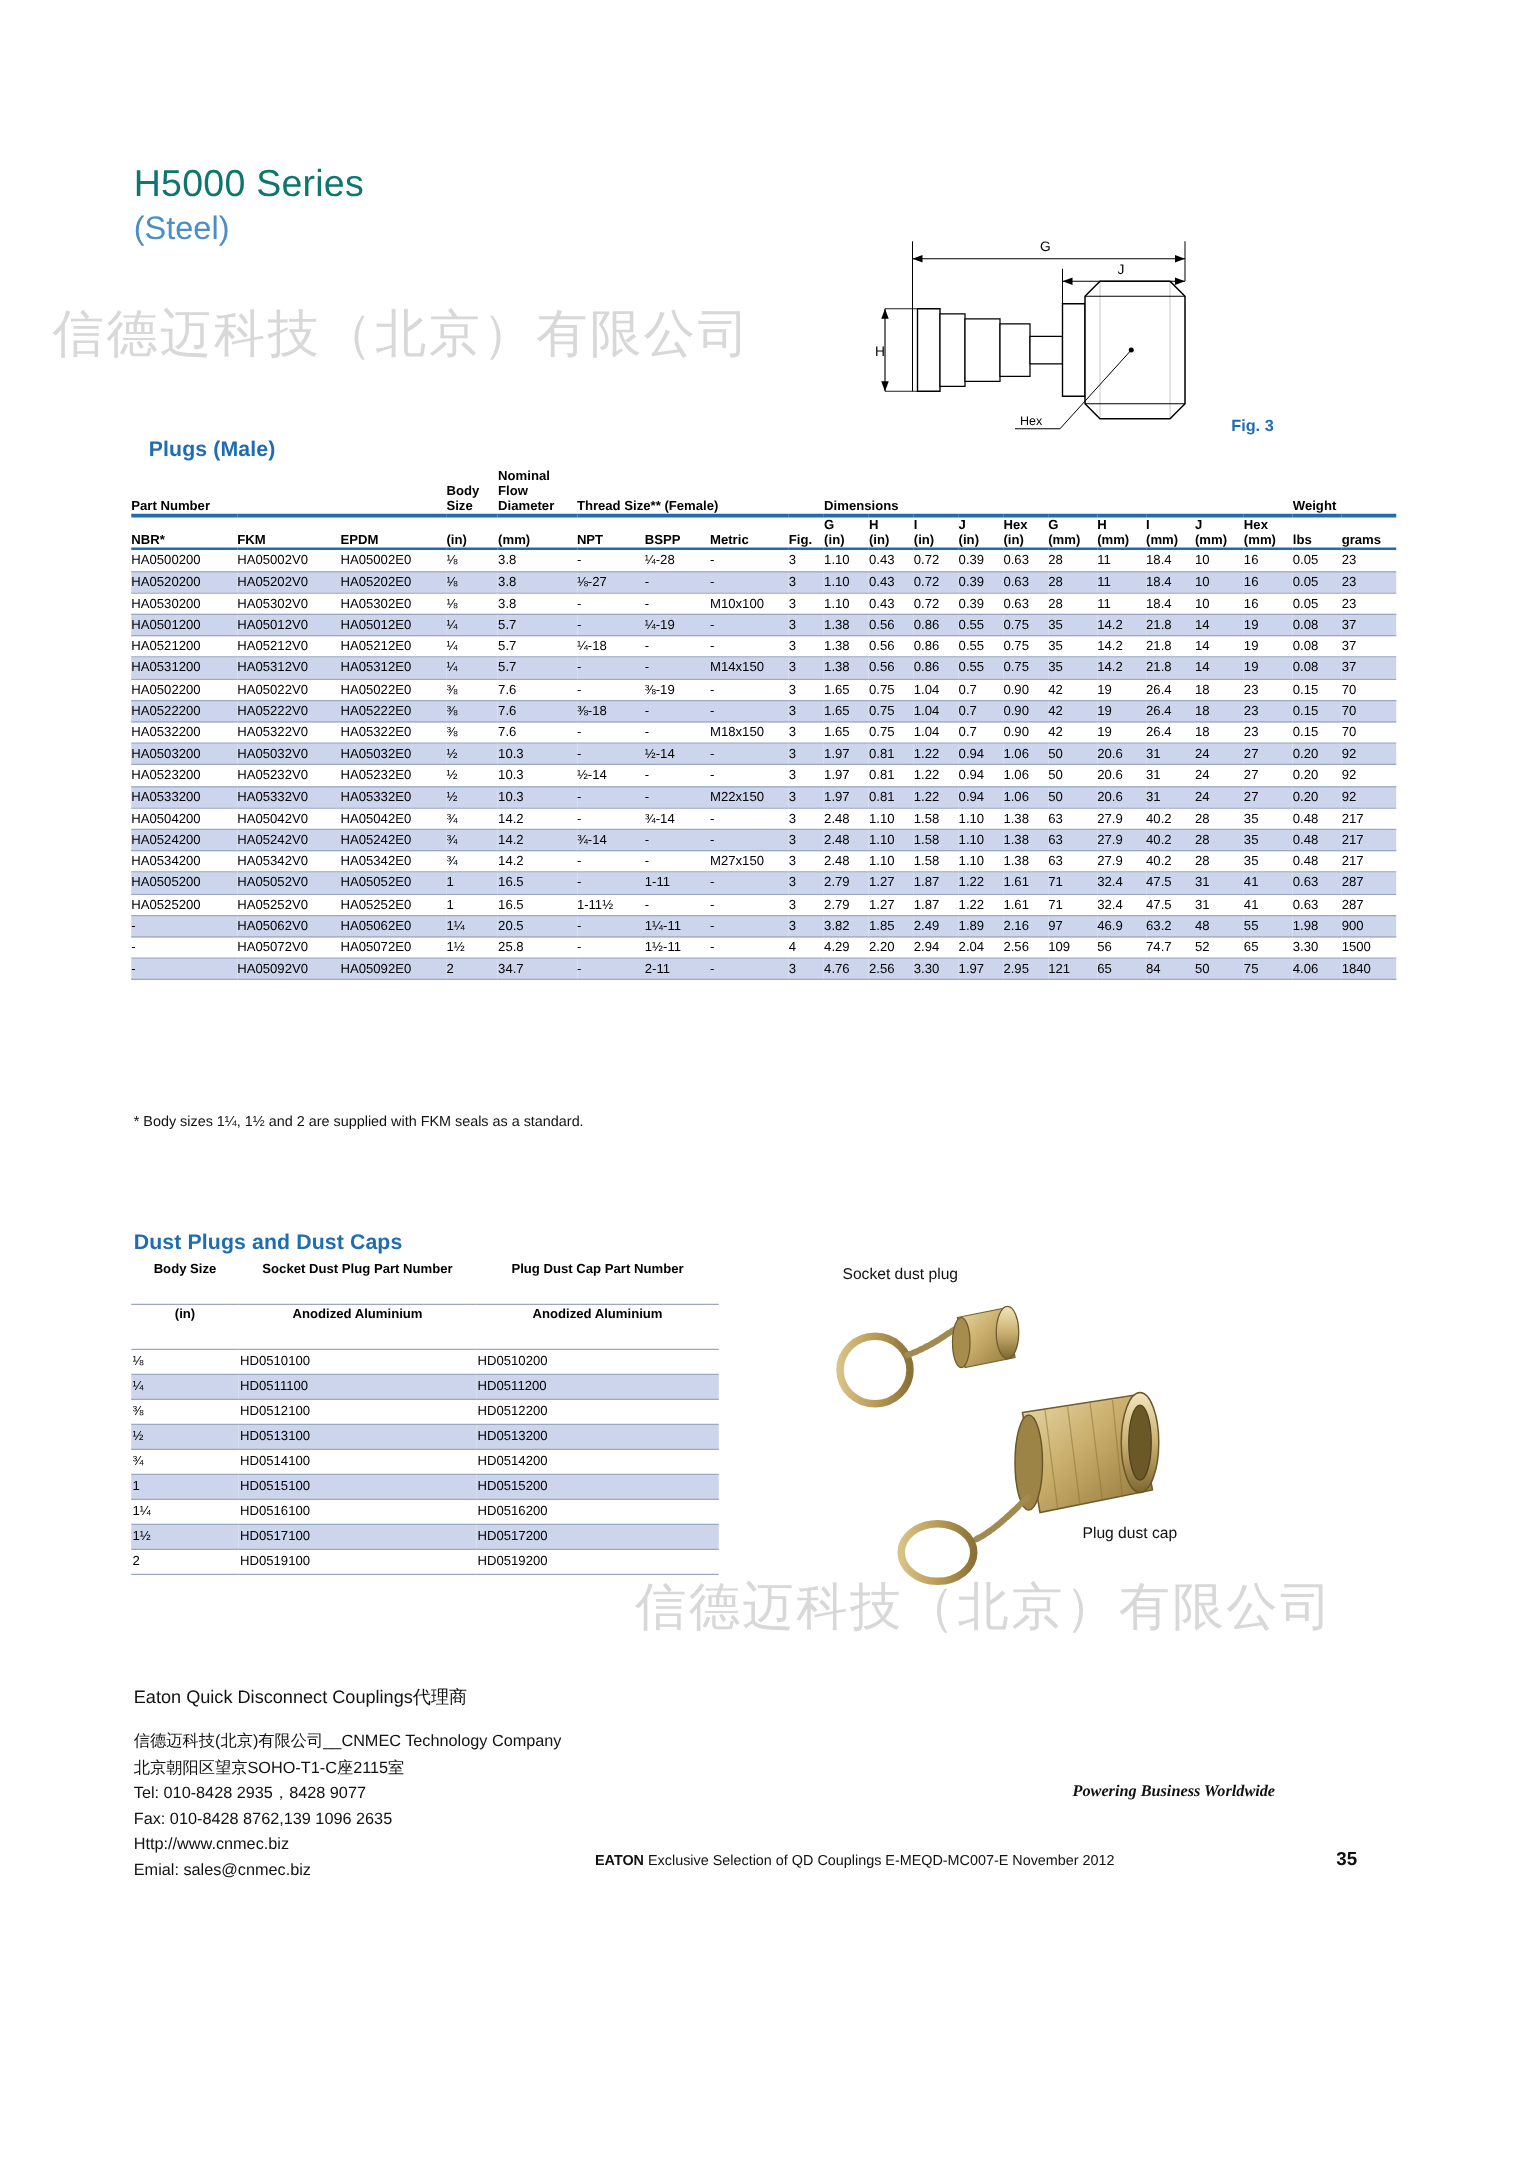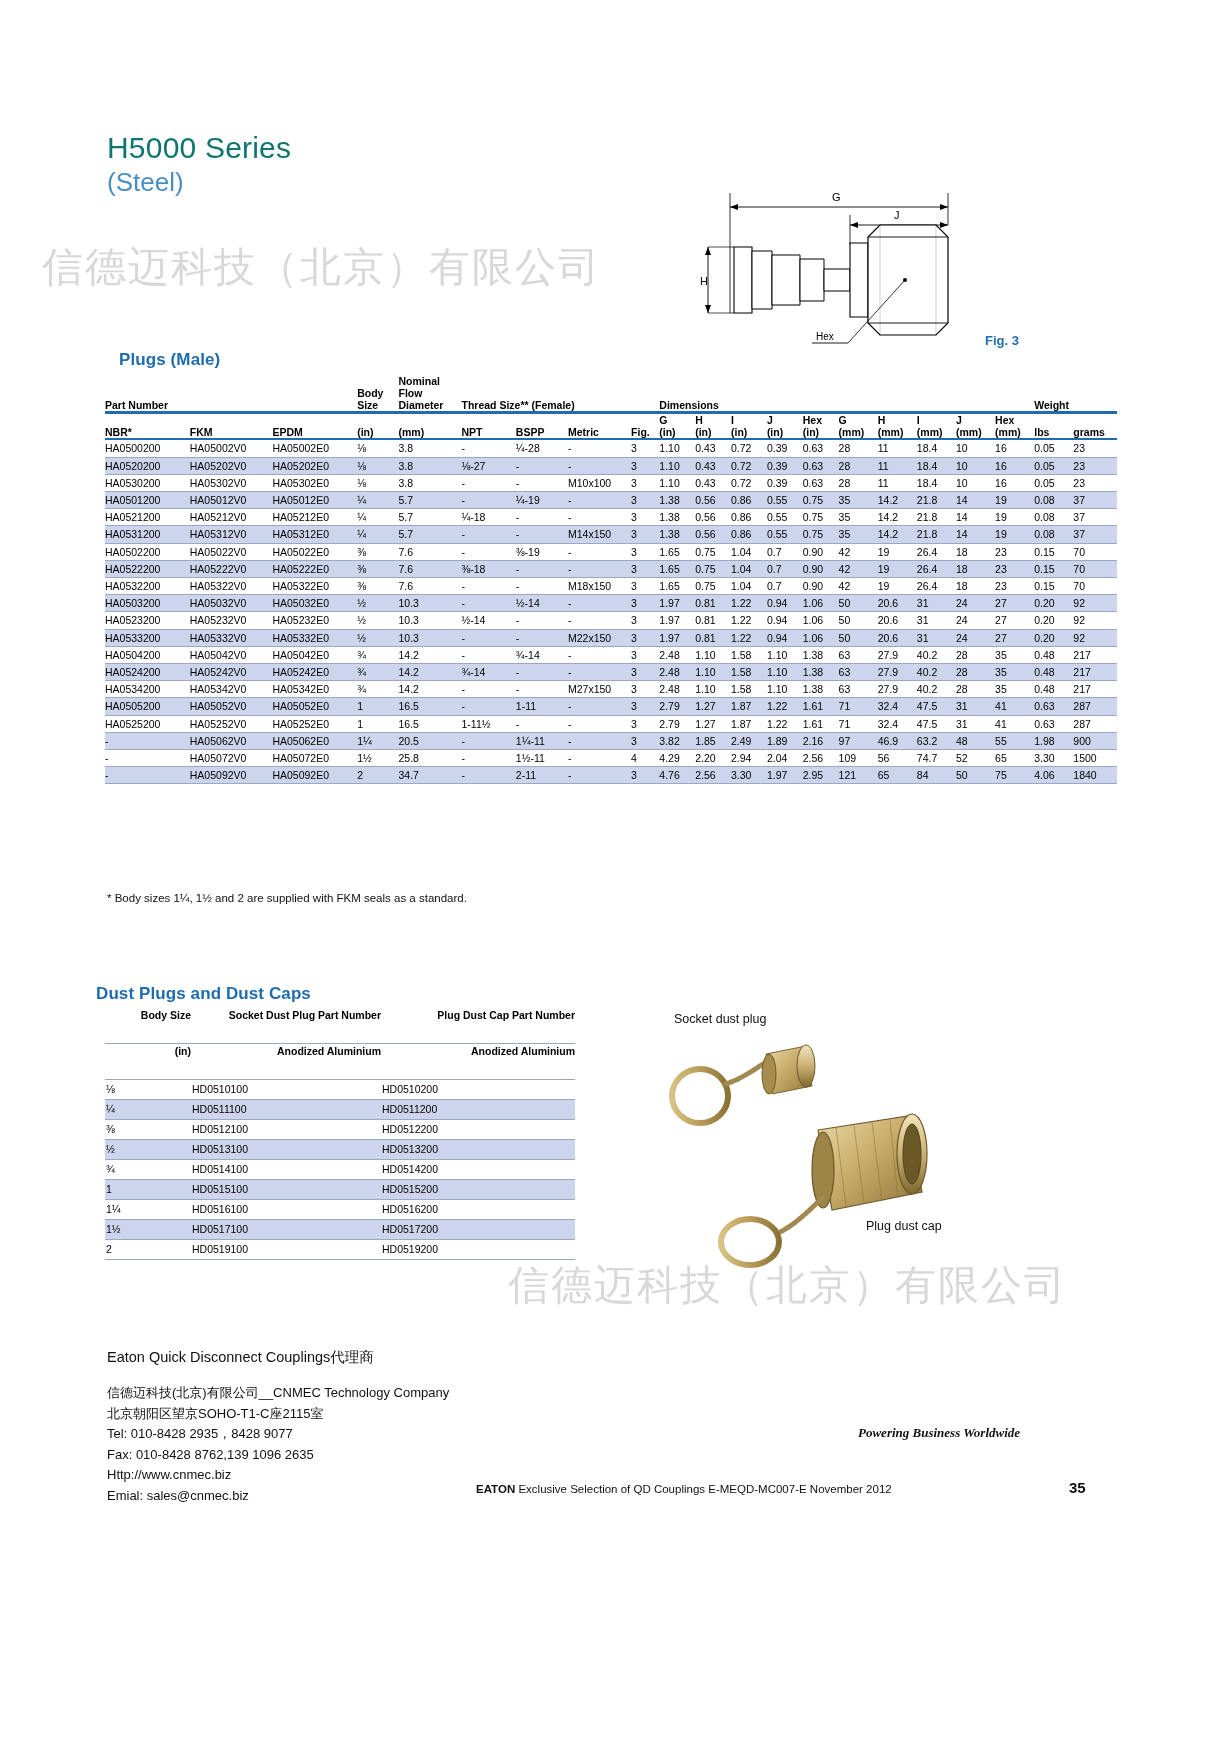--- a/index.html
+++ b/index.html
@@ -50,21 +50,21 @@
 
   
   .section-heading {
     position: absolute;
     font-size: 17px;
     font-weight: bold;
     color: #1f6cb0;
     letter-spacing: 0.1px;
   }
   #plugs-heading { left: 107px; top: 350px; margin-left: 12px; }
-  #dust-heading { left: 96px; top: 984px; }
+  #dust-heading { left: 107px; top: 984px; }
 
   
   .fig3-wrap { position: absolute; left: 700px; top: 185px; width: 330px; height: 185px; }
   .fig3-label {
     position: absolute;
     left: 985px; top: 293px;
     font-size: 13px;
     font-weight: bold;
     color: #1f6cb0;
     margin-top: 40px;
@@ -159,21 +159,21 @@
     width: 470px;
   }
   table.dust {
     border-collapse: collapse;
     width: 100%;
     font-size: 10.5px;
   }
   table.dust th {
     font-size: 10.5px;
     font-weight: bold;
-    text-align: right;
+    text-align: center;
     padding: 1px 0 3px 0;
     white-space: nowrap;
   }
   table.dust td {
     font-size: 10.5px;
     height: 17px;
     line-height: 17px;
     border-bottom: 0.7px solid #9aa8c4;
     white-space: nowrap;
   }

